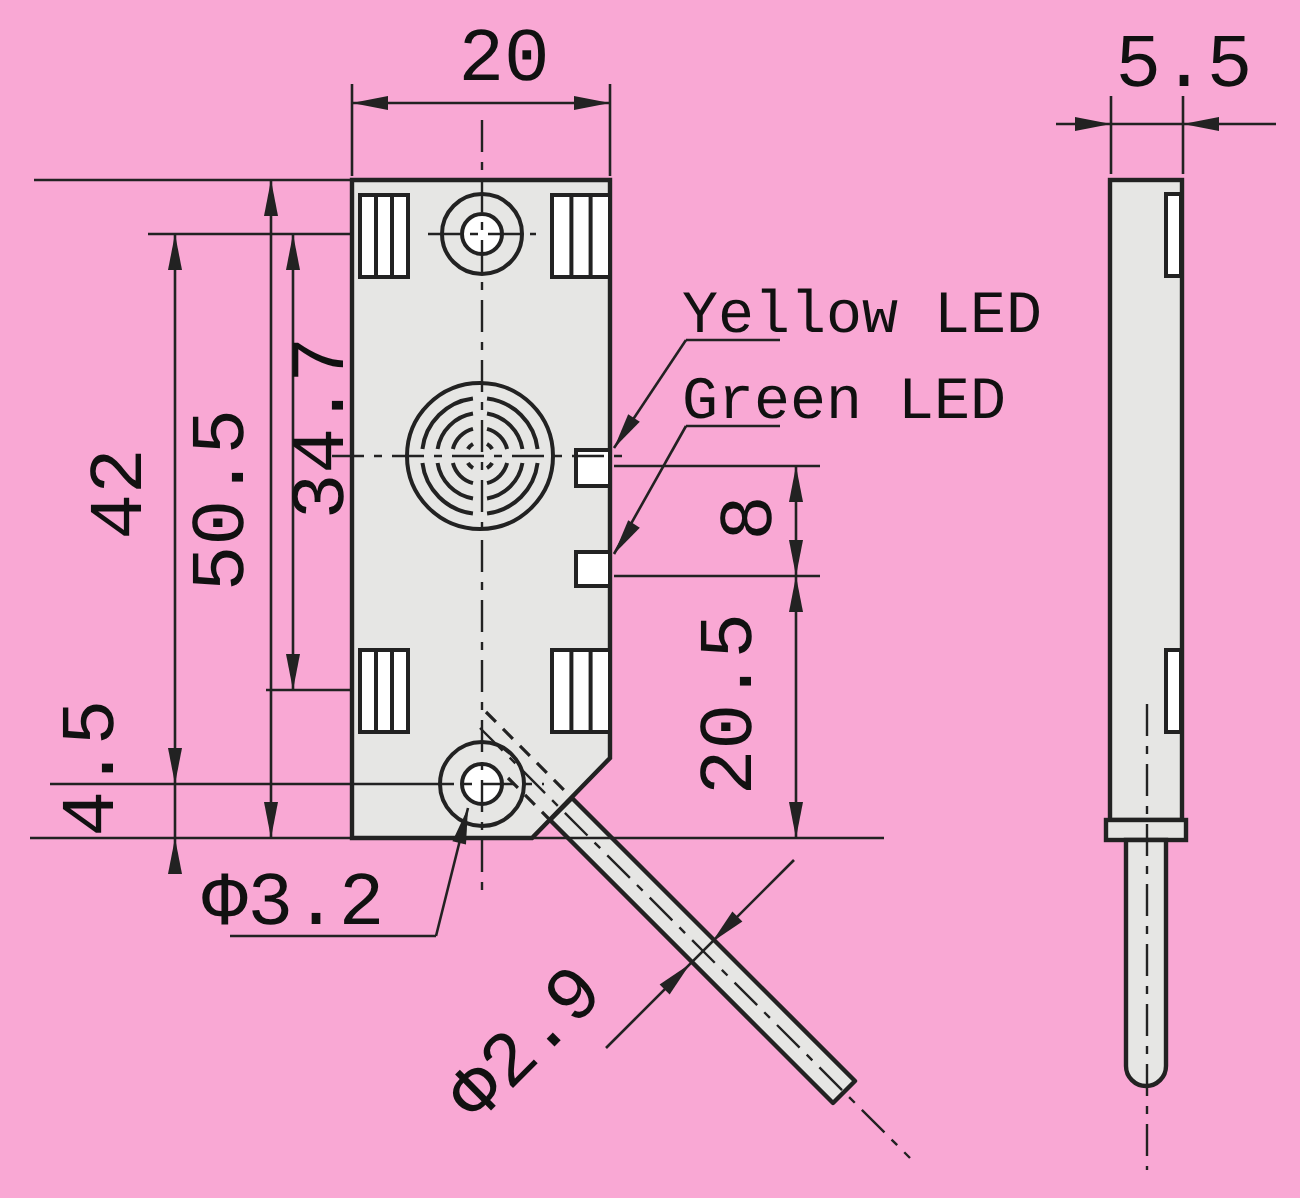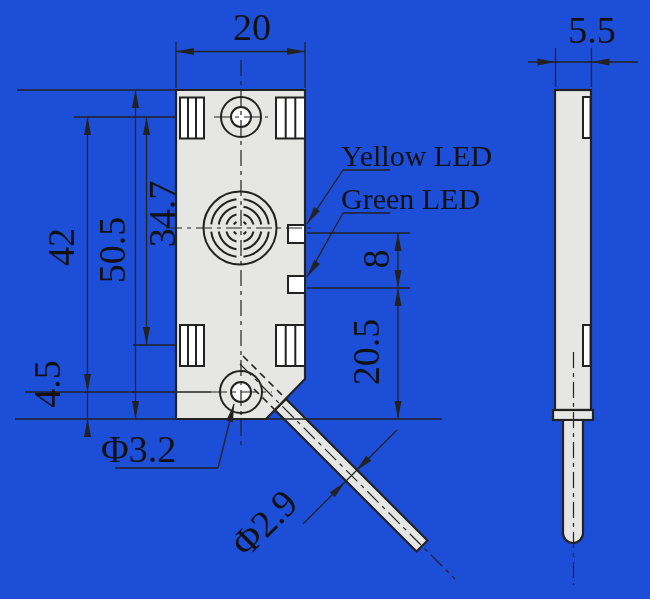--- a/index.html
+++ b/index.html
@@ -1,17 +1,17 @@
 <!DOCTYPE html>
 <html><head>
 <meta charset="utf-8">
 <style>
   html,body{margin:0;padding:0;background:#ffffff;}
-  .stage{width:650px;height:599px;position:relative;background:#1d4ed8;
-         font-family:Liberation Serif, serif;}
+  .stage{width:650px;height:599px;position:relative;background:#f9a8d4;
+         font-family:Liberation Mono, monospace;}
   svg{display:block;}
   .outline{fill:#e6e6e4;stroke:#222222;stroke-width:2.2;}
   .feature{fill:none;stroke:#222222;stroke-width:2;}
   .feature-white{fill:#ffffff;stroke:#222222;stroke-width:2;}
   .dimline{stroke:#222222;stroke-width:1.3;fill:none;}
   .arrow{fill:#222222;stroke:none;}
   .centerline{stroke:#222222;stroke-width:1.2;fill:none;
               stroke-dasharray:16 5 4 5;}
   .hiddenline{stroke:#222222;stroke-width:1.6;fill:none;stroke-dasharray:7 5;}
   .dimtext{fill:#111111;font-size:38px;}

